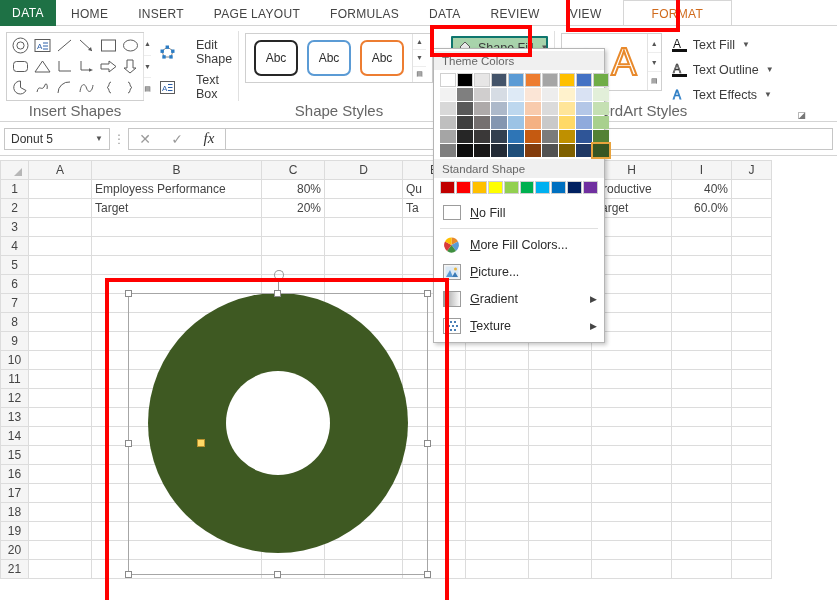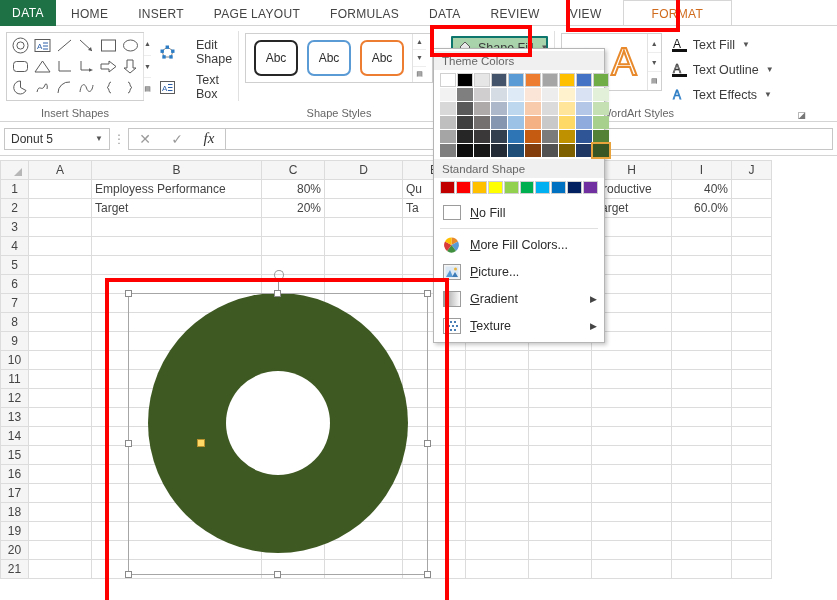--- a/index.html
+++ b/index.html
@@ -29,21 +29,21 @@
   }
 
   
   .ribbon {
     height:96px; background:#fff; position:relative;
     border-bottom:1px solid #d4d4d4; display:flex;
   }
   .group { position:relative; height:96px; padding:4px 6px 0 6px; }
   .group-label {
     position:absolute; bottom:3px; left:0; right:0; text-align:center;
-    font-size:11px; color:#666;
+    font-size:15px; color:#666;
   }
   .group-sep { width:1px; background:#e0e0e0; margin:5px 0 20px 0; }
 
   
   .shapes-box { border:1px solid #cfcfcf; display:flex; margin-top:2px; }
   .shapes-grid { display:grid; grid-template-columns:repeat(6,22px); grid-template-rows:repeat(3,21px); padding:2px; }
   .shape-cell { display:flex; align-items:center; justify-content:center; }
   .shapes-scroll { width:14px; border-left:1px solid #e2e2e2; display:flex; flex-direction:column; }
   .ss-btn { flex:1; display:flex; align-items:center; justify-content:center; font-size:7px; color:#555; border-bottom:1px solid #ededed; }
   .ss-btn:last-child { border-bottom:none; }

